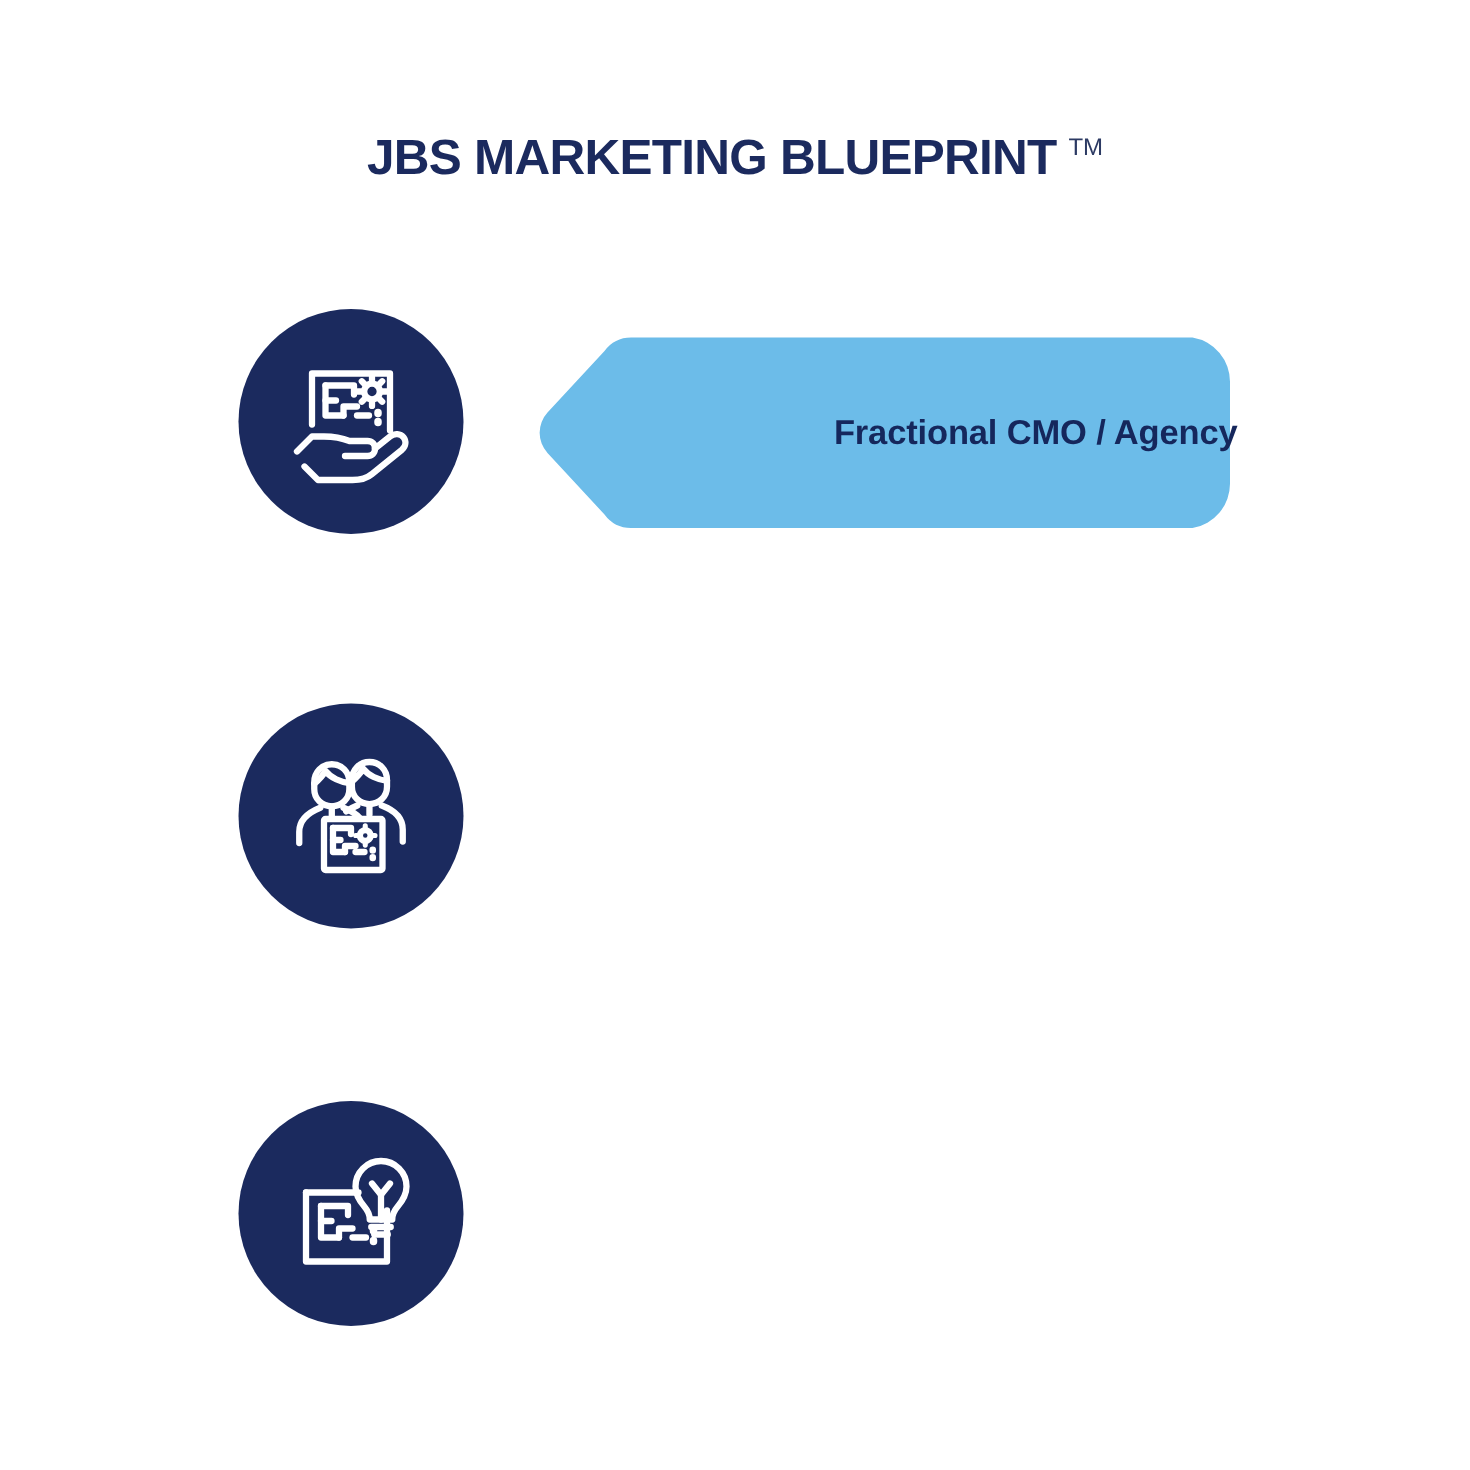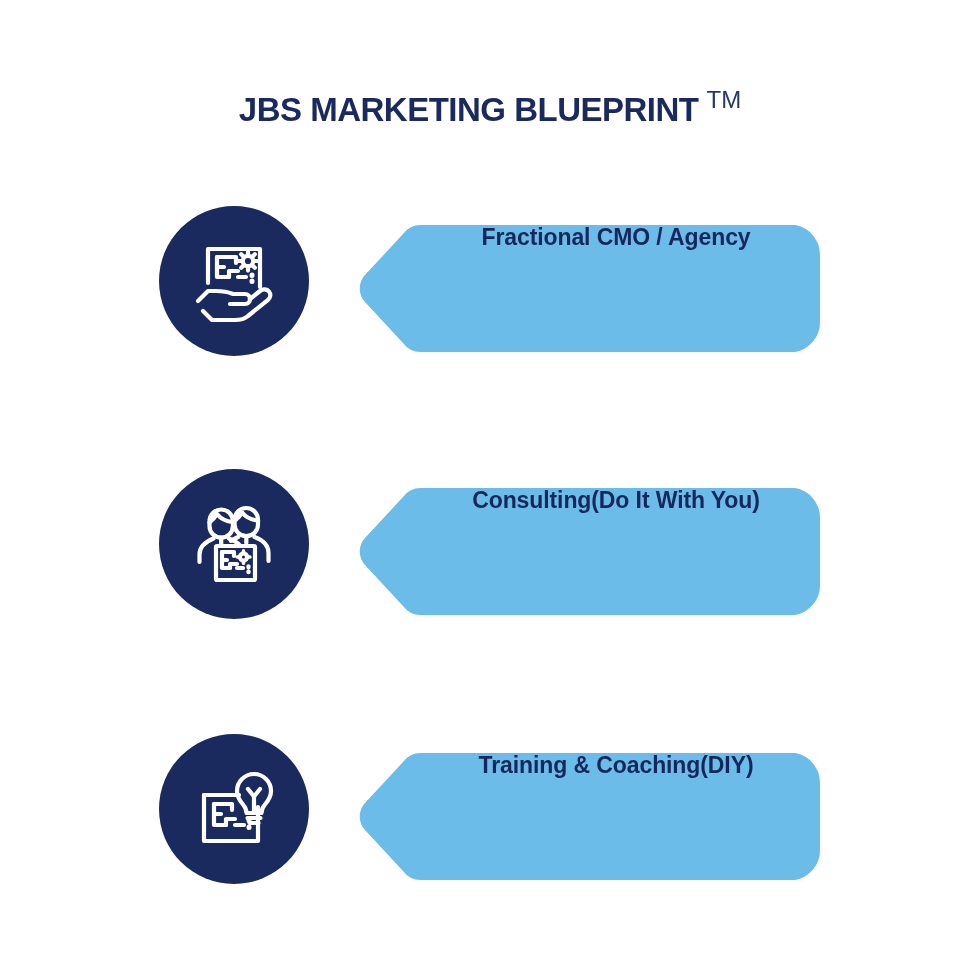--- a/index.html
+++ b/index.html
@@ -35,21 +35,21 @@
   .title-text {
     font-family: "Liberation Sans", sans-serif;
     font-size: 33px;
     font-weight: 700;
     letter-spacing: -0.5px;
     color: #1b2a5e;
     vertical-align: middle;
   }
   .title-tm {
     font-family: "Liberation Sans", sans-serif;
-    font-size: 24px;
+    font-size: 16px;
     font-weight: 400;
     color: #2c3a63;
     vertical-align: super;
     margin-left: 8px;
     letter-spacing: 0px;
   }
 
   
   .row {
     position: absolute;
@@ -90,22 +90,22 @@
     position: absolute;
     inset: 0;
     width: 100%;
     height: 100%;
     display: block;
   }
   .banner-label {
     position: absolute;
     inset: 0;
     display: flex;
-    flex-direction: row;
-    align-items: flex-start;
+    flex-direction: column;
+    align-items: flex-end;
     justify-content: center;
     padding-left: 52px;
     box-sizing: border-box;
     pointer-events: none;
   }
   .banner-line {
     font-family: "Liberation Sans", sans-serif;
     font-size: 23px;
     font-weight: 700;
     color: #15275c;
@@ -199,40 +199,20 @@
           <path d="M36 64 H41"></path>
           <path d="M44 72 V68 H51"></path>
           <path d="M51 72 H57"></path>
           <circle cx="57.5" cy="61" r="3.6"></circle>
           <path d="M57.5 54.6 v2.1 M57.5 65.3 v2.1 M51.1 61 h2.1 M61.9 61 h2.1" stroke-width="3.4"></path>
           <path d="M62.5 70.5 v0.5 M62.5 75.5 v0.5" stroke-width="4.4"></path>
         </svg>
       </span>
     </div>
 
-    <div class="banner">
-      <svg viewBox="0 0 470 137" preserveAspectRatio="none">
-        <path d="M 66 5
-                 H 440
-                 A 30 30 0 0 1 465 35
-                 V 102
-                 A 30 30 0 0 1 440 132
-                 H 66
-                 A 22 22 0 0 1 48 123
-                 L 10 82
-                 A 20 20 0 0 1 10 55
-                 L 48 14
-                 A 22 22 0 0 1 66 5
-                 Z" fill="#6cbce9"></path>
-      </svg>
-      <div class="banner-label">
-        <div class="banner-line">Consulting</div>
-        <div class="banner-line">(Do It With You)</div>
-      </div>
-    </div>
   </div>
 
   <div class="row row-3">
 
     <div class="icon-circle">
       <span>
         <svg width="96" height="96" viewBox="0 0 96 96" fill="none" stroke="#ffffff" stroke-width="4.2" stroke-linecap="round" stroke-linejoin="round">
 
           <path d="M18 34 H53"></path>
           <path d="M18 34 V80 H72 V46"></path>
@@ -248,35 +228,15 @@
                    C85 36 82 40 79 43.5 C76.6 46.3 75.5 48.5 75.5 52 H60.5
                    C60.5 48.5 59.4 46.3 57 43.5 C54 40 51 36 51 30 Z"></path>
           <path d="M62 28 L68 35.5 L74 28"></path>
           <path d="M68 35.5 V52"></path>
           <path d="M61.5 57 H74.5"></path>
           <path d="M63.5 62 H72.5"></path>
         </svg>
       </span>
     </div>
 
-    <div class="banner">
-      <svg viewBox="0 0 470 137" preserveAspectRatio="none">
-        <path d="M 66 5
-                 H 440
-                 A 30 30 0 0 1 465 35
-                 V 102
-                 A 30 30 0 0 1 440 132
-                 H 66
-                 A 22 22 0 0 1 48 123
-                 L 10 82
-                 A 20 20 0 0 1 10 55
-                 L 48 14
-                 A 22 22 0 0 1 66 5
-                 Z" fill="#6cbce9"></path>
-      </svg>
-      <div class="banner-label">
-        <div class="banner-line">Training &amp; Coaching</div>
-        <div class="banner-line">(DIY)</div>
-      </div>
-    </div>
   </div>
 
 </div>
 
 </body></html>

